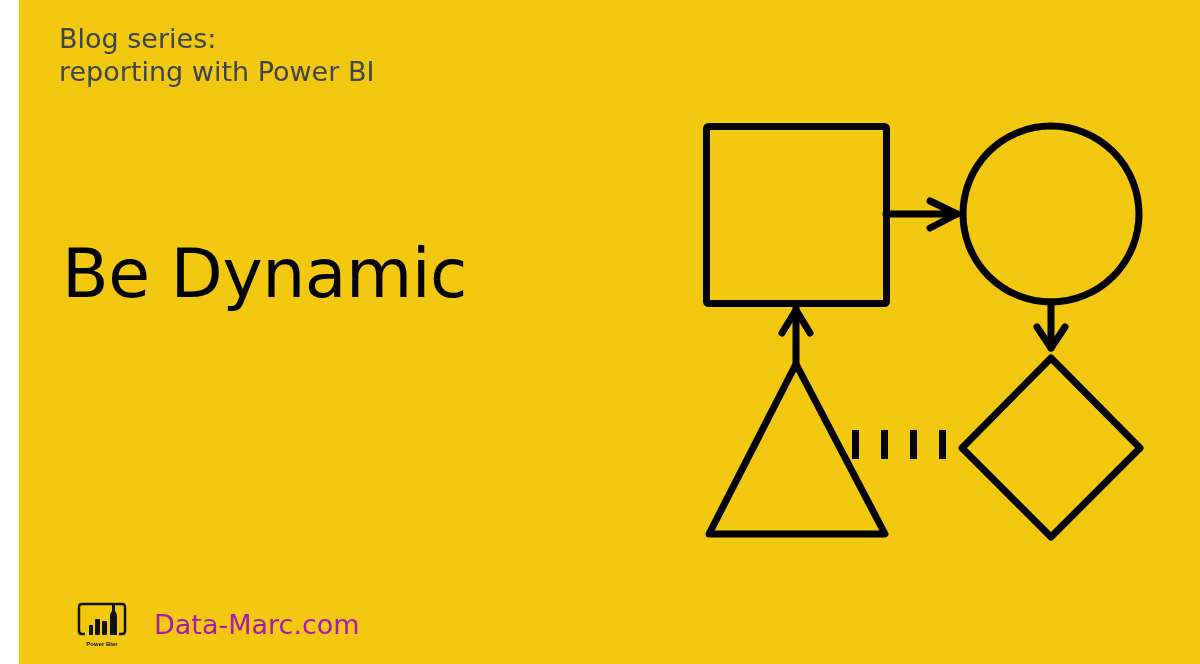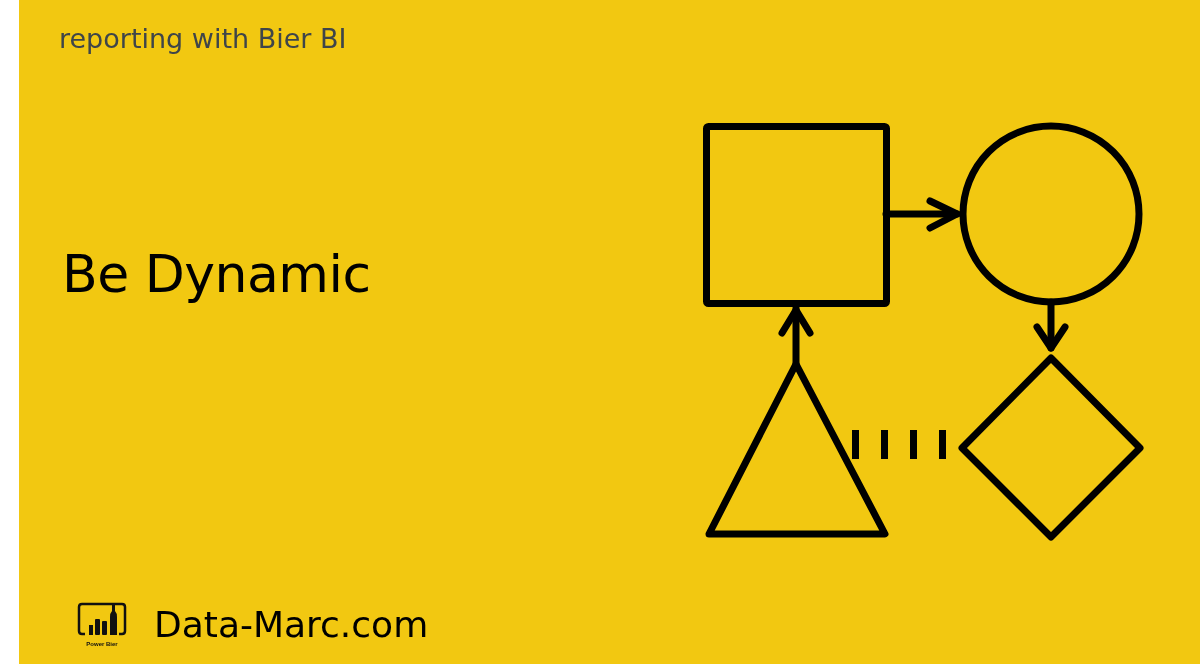--- a/index.html
+++ b/index.html
@@ -1,30 +1,31 @@
 <!DOCTYPE html>
 <html><head>
   <meta charset="utf-8">
   <style>
     html, body { margin: 0; padding: 0; }
     body { width: 1200px; height: 664px; overflow: hidden; background: #ffffff; position: relative; font-family: "DejaVu Sans", sans-serif; }
     .slide { position: absolute; left: 19px; top: 0; width: 1181px; height: 664px; background: #F2C811; }
     .subtitle { position: absolute; left: 40px; top: 22px; color: #3f4549; font-size: 27px; line-height: 33px; }
     .subtitle div { white-space: nowrap; }
-    .title { position: absolute; left: 43px; top: 224px; color: #000; font-size: 52px; line-height: 100px; white-space: nowrap; letter-spacing: -0.5px; }
+    .title { position: absolute; left: 43px; top: 224px; color: #000; font-size: 68px; line-height: 100px; white-space: nowrap; letter-spacing: -0.5px; }
     .diagram { position: absolute; left: 0; top: 0; width: 1181px; height: 664px; }
     .footer-logo { position: absolute; left: 54px; top: 601px; width: 58px; height: 48px; }
-    .footer-text { position: absolute; left: 135px; top: 608px; font-size: 36px; line-height: 34px; color: #000000; white-space: nowrap; }
+    .footer-text { position: absolute; left: 135px; top: 608px; font-size: 27px; line-height: 34px; color: #a21caf; white-space: nowrap; }
   </style>
 </head>
 <body>
 
 <div class="slide">
   <div class="subtitle">
-    <div>reporting with Bier BI</div>
+    <div>Blog series:</div>
+    <div>reporting with Power BI</div>
   </div>
 
   <div class="title">Be Dynamic</div>
 
   <svg class="diagram" viewBox="0 0 1181 664" xmlns="http://www.w3.org/2000/svg">
     <g fill="none" stroke="#000" stroke-width="7" stroke-linecap="round" stroke-linejoin="round">
       <rect x="687.5" y="126.5" width="180" height="177" rx="2"></rect>
       <circle cx="1032" cy="214" r="88"></circle>
       <polygon points="1032,358 1121,448 1032,537 943,448"></polygon>
       <polygon points="777,364 866,534 690,534"></polygon>

